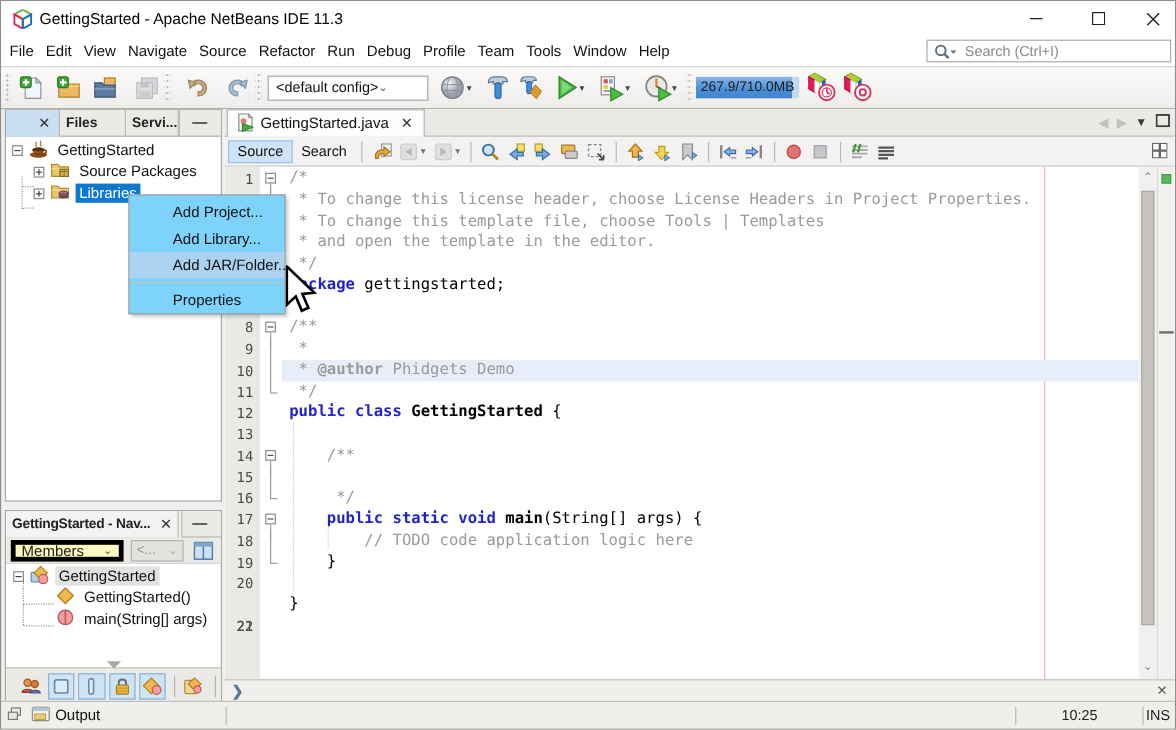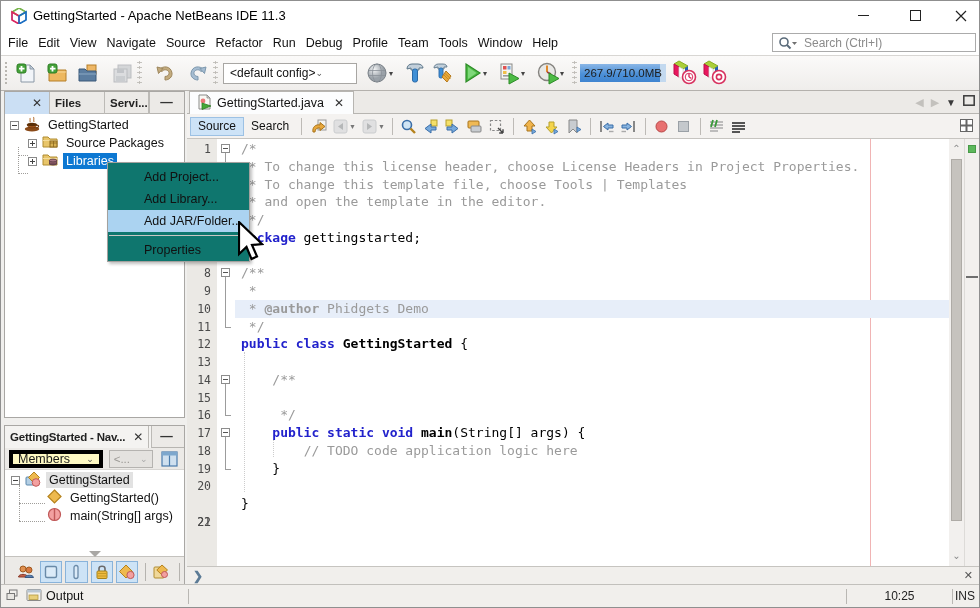--- a/index.html
+++ b/index.html
@@ -116,21 +116,21 @@
 
   
   #statusbar { position:absolute; left:0; top:583px; width:978px; height:23px; background:#f1efec; border-top:1px solid #c2c0bc; display:flex; align-items:center; }
   #sb-left { display:flex; align-items:center; width:187px; padding-left:5px; }
   #output-label { font-size:12.5px; color:#111; margin-left:4px; }
   .sb-div { width:1px; height:15px; background:#b9b7b3; }
   #sb-pos { width:105px; text-align:center; font-size:12px; color:#222; }
   #sb-ins { width:24px; text-align:center; font-size:12px; color:#222; margin-right:2px; }
 
   
-  #context-menu { position:absolute; left:106px; top:161px; width:143px; height:100px; background:#0f766e; border:1px solid #a3a19e; box-shadow:2px 2px 3px rgba(0,0,0,0.25); z-index:50; padding-top:3px; }
+  #context-menu { position:absolute; left:106px; top:161px; width:131px; height:100px; background:#7dd3fc; border:1px solid #a3a19e; box-shadow:2px 2px 3px rgba(0,0,0,0.25); z-index:50; padding-top:3px; }
   .cm-item { height:22px; line-height:22px; padding-left:36px; font-size:12.5px; color:#111; white-space:nowrap; }
   .cm-item.hl { background:#abd3f1; }
   .cm-sep { height:1px; background:#c9c7c3; margin:3px 1px; }
 
   
   #cursor { position:absolute; left:237px; top:220px; z-index:60; }
 </style>
 </head>
 <body>
 

